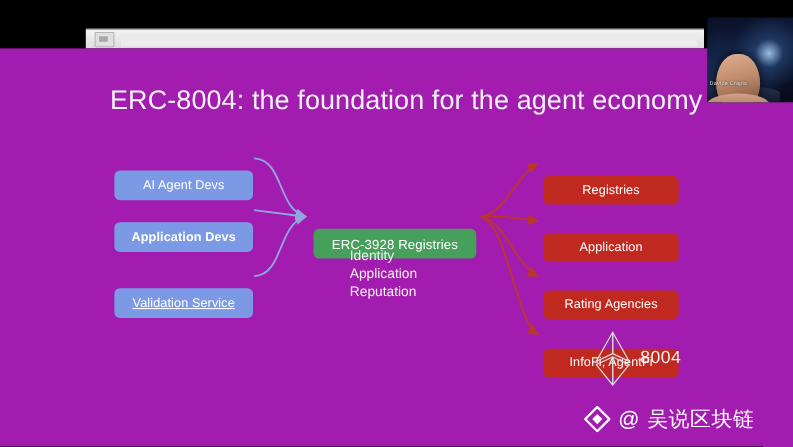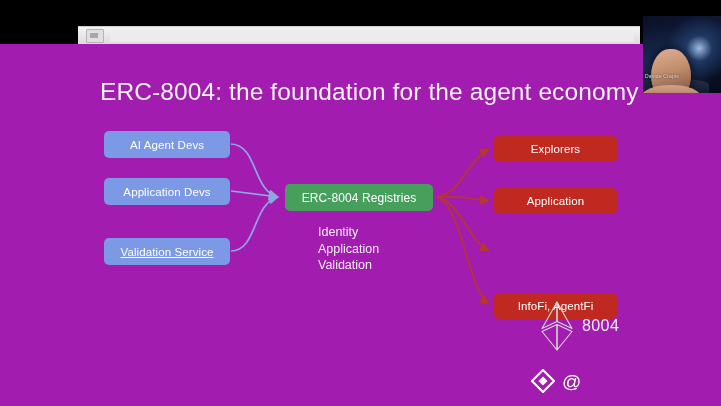--- a/index.html
+++ b/index.html
@@ -81,28 +81,29 @@
     position: absolute;
     border-radius: 5px;
     display: flex;
     align-items: center;
     justify-content: center;
     color: #ffffff;
     font-size: 11.5px;
     white-space: nowrap;
     box-sizing: border-box;
     letter-spacing: .1px;
+    margin-top: 24px;
   }
   .node.blue   { background: #7c99e6; }
   .node.green  { background: #46a05c; }
   .node.red    { background: #c0291f; }
 
   
   #node-ai-agent-devs      { left:104px; top: 87px; width:126px; height:27px; }
-  #node-application-devs   { left:104px; top:134px; width:126px; height:27px; }
+  #node-application-devs   { left:104px; top:134px; width:126px; height:27px;font-weight:bold; }
   #node-validation-service { left:104px; top:194px; width:126px; height:27px;text-decoration:underline; }
 
   
   #node-registries { left:285px; top:140px; width:148px; height:27px; font-size:12px; }
 
   
   #node-explorers        { left:494px; top: 92px; width:123px; height:26px; }
   #node-marketplaces     { left:494px; top:144px; width:123px; height:26px; }
   #node-rating-agencies  { left:494px; top:196px; width:123px; height:26px; }
   #node-infofi-agentfi    { left:494px; top:249px; width:123px; height:26px; }
@@ -241,30 +242,31 @@
         <path d="M437,153 C458,152 466,154 489,157"></path>
         <path d="M437,153 C460,158 468,196 489,207"></path>
         <path d="M437,153 C462,161 468,246 489,260"></path>
       </g>
     </svg>
 
     <div class="node blue" id="node-ai-agent-devs">AI Agent Devs</div>
     <div class="node blue" id="node-application-devs">Application Devs</div>
     <div class="node blue" id="node-validation-service">Validation Service</div>
 
-    <div class="node green" id="node-registries">ERC-8004 Registries</div>
+    <div class="node green" id="node-registries">ERC-3928 Registries</div>
 
     <div id="registry-functions">
       <div>Identity</div>
       <div>Application</div>
-      <div>Validation</div>
+      <div>Reputation</div>
     </div>
 
-    <div class="node red" id="node-explorers">Explorers</div>
+    <div class="node red" id="node-explorers">Registries</div>
     <div class="node red" id="node-marketplaces">Application</div>
+    <div class="node red" id="node-rating-agencies">Rating Agencies</div>
     <div class="node red" id="node-infofi-agentfi">InfoFi, AgentFi</div>
 
     <div id="eth-mark">
       <svg width="34" height="52" viewBox="0 0 34 52">
         <g fill="none" stroke="#d8d8d8" stroke-width="1.1" stroke-linejoin="round">
           <path d="M17,2 L17,21.5 L32,28.5 Z"></path>
           <path d="M17,2 L2,28.5 L17,21.5 Z"></path>
           <path d="M17,24.5 L2,31.5 L17,50 Z"></path>
           <path d="M17,24.5 L32,31.5 L17,50 Z"></path>
         </g>
@@ -273,20 +275,21 @@
     </div>
 
   </div>
 
   <div id="watermark">
     <svg id="watermark-logo" viewBox="0 0 24 24">
       <path d="M12 1 L23 12 L12 23 L1 12 Z" fill="none" stroke="#ffffff" stroke-width="2.1"></path>
       <path d="M12 7.4 L16.6 12 L12 16.6 L7.4 12 Z" fill="#ffffff"></path>
     </svg>
     <span id="watermark-at">@</span>
+    <span id="watermark-text">吴说区块链</span>
   </div>
   <div id="watermark-timestamp"></div>
 
 </div>
 
 <div id="webcam">
   <div id="webcam-shoulders"></div>
   <div id="webcam-person"></div>
   <div id="webcam-name">Davide Crapis</div>
 </div>

